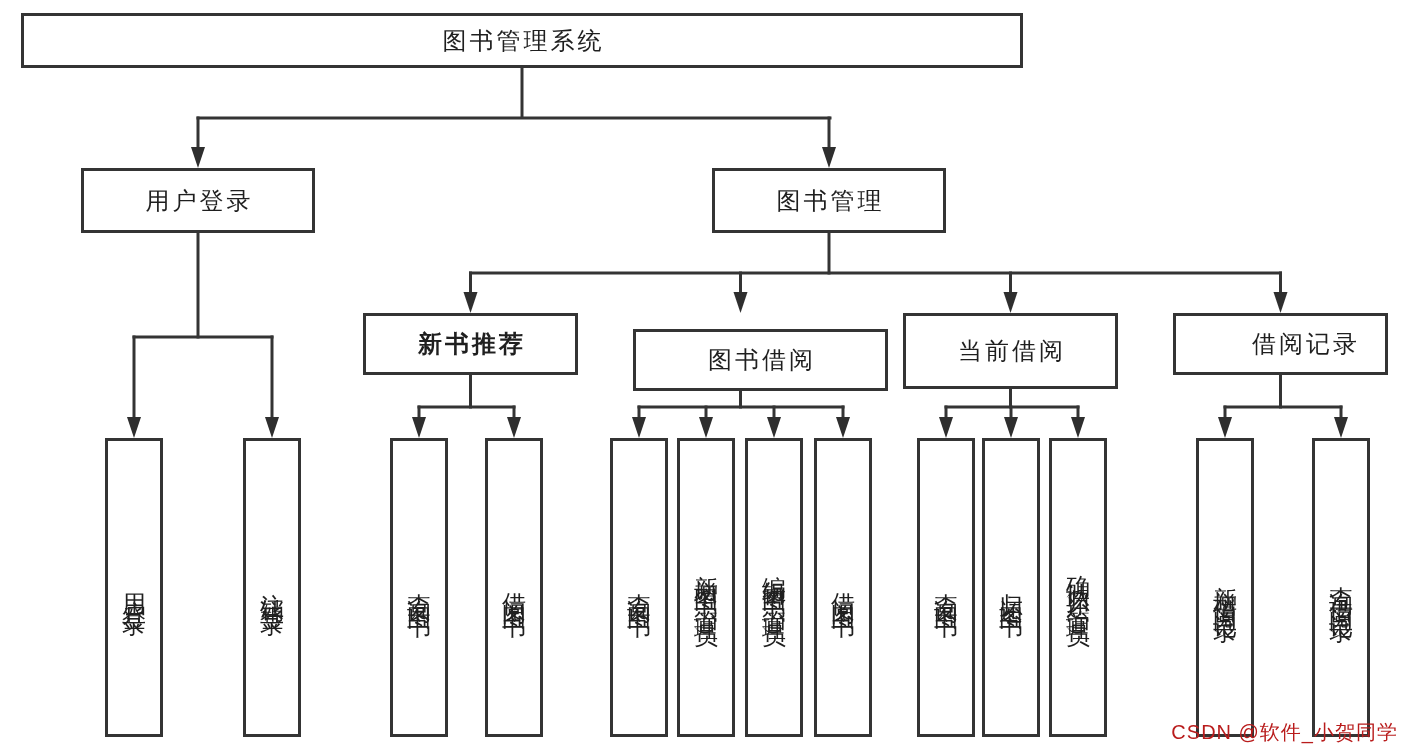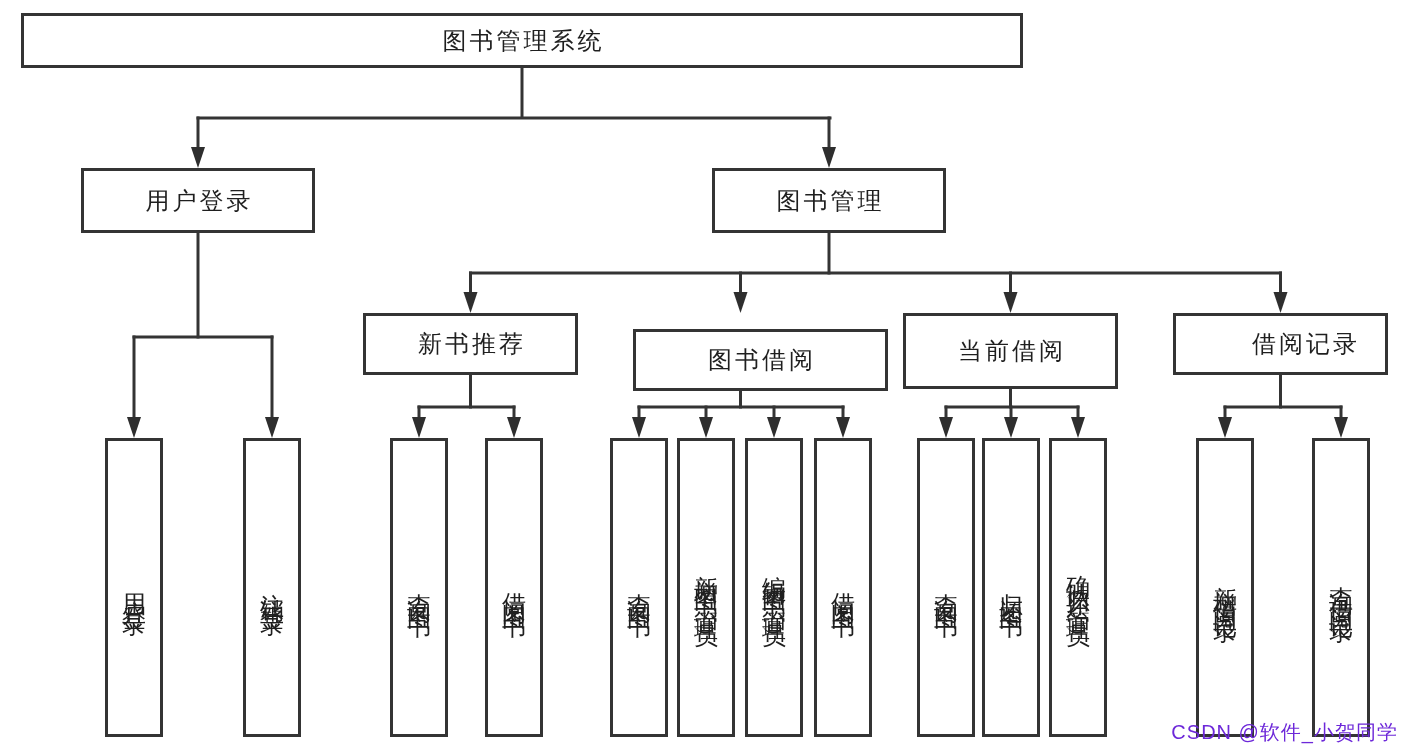--- a/index.html
+++ b/index.html
@@ -40,21 +40,21 @@
     font-size: 24px;
     letter-spacing: 7px;
     line-height: 1;
     white-space: nowrap;
   }
   #watermark {
     position: absolute;
     right: 7px;
     bottom: 1px;
     font-size: 20px;
-    color: #6d28d9;
+    color: #b91c1c;
     letter-spacing: 1px;
     white-space: nowrap;
     z-index: 3;
   }
   line { stroke: #343434; stroke-width: 3; }
   polygon { fill: #2e2e2e; }
 </style>
 </head>
 <body>
 
@@ -124,21 +124,21 @@
       <polygon points="1218,417 1232,417 1225,438"></polygon>
       <polygon points="1334,417 1348,417 1341,438"></polygon>
     </g>
   </svg>
 
   <div class="box h-box" style="left:21px; top:13px; width:1002px; height:55px;">图书管理系统</div>
 
   <div class="box h-box" style="left:81px; top:168px; width:234px; height:65px;">用户登录</div>
   <div class="box h-box" style="left:712px; top:168px; width:234px; height:65px;">图书管理</div>
 
-  <div class="box h-box" style="left:363px; top:313px; width:215px; height:62px;">新书推荐</div>
+  <div class="box h-box" style="left:363px; top:313px; width:215px; height:62px;font-weight:bold;">新书推荐</div>
   <div class="box h-box" style="left:633px; top:329px; width:255px; height:62px;">图书借阅</div>
   <div class="box h-box" style="left:903px; top:313px; width:215px; height:76px;">当前借阅</div>
   <div class="box h-box" style="left:1173px; top:313px; width:215px; height:62px;padding-left:48px;">借阅记录</div>
 
   <div class="box v-box" style="left:105px; top:438px; width:58px; height:299px;">用户登录</div>
   <div class="box v-box" style="left:243px; top:438px; width:58px; height:299px;">注销登录</div>
 
   <div class="box v-box" style="left:390px; top:438px; width:58px; height:299px;">查询图书</div>
   <div class="box v-box" style="left:485px; top:438px; width:58px; height:299px;">借阅图书</div>
 

